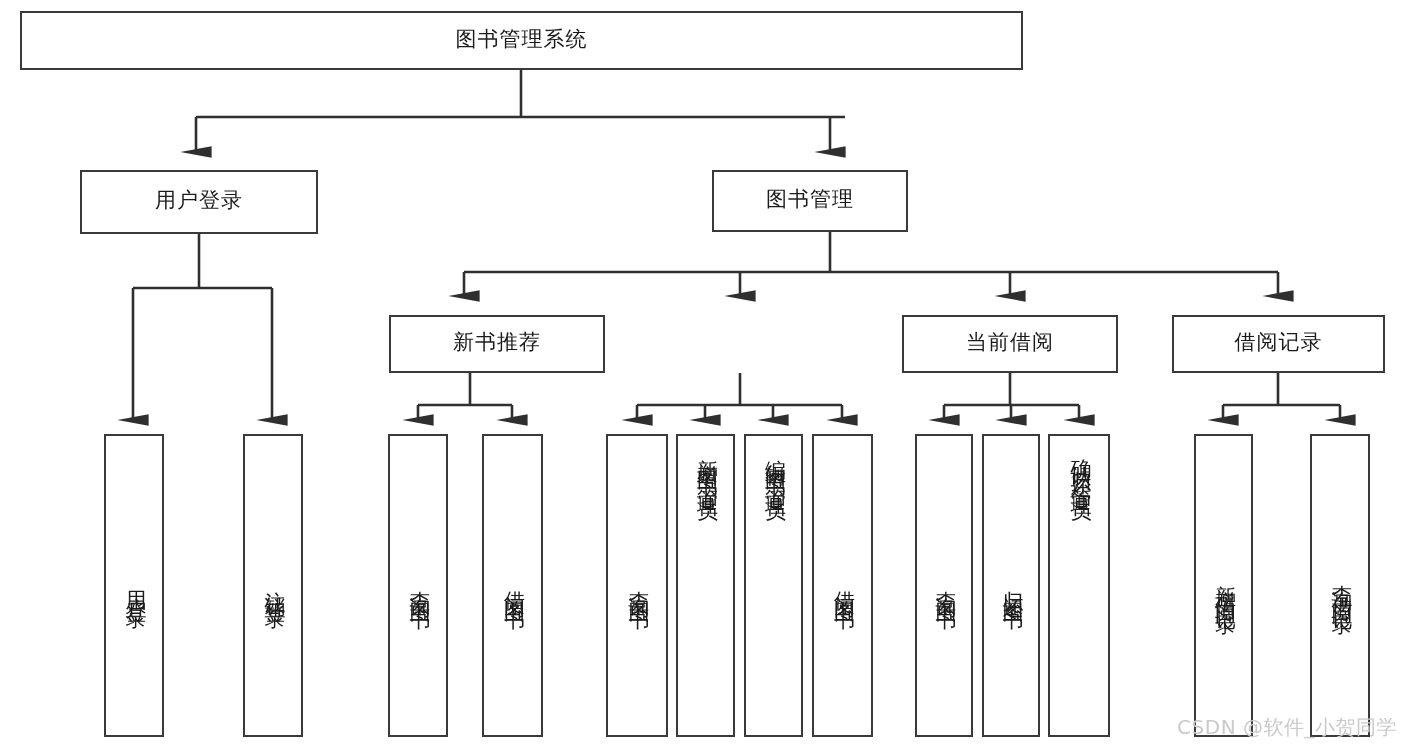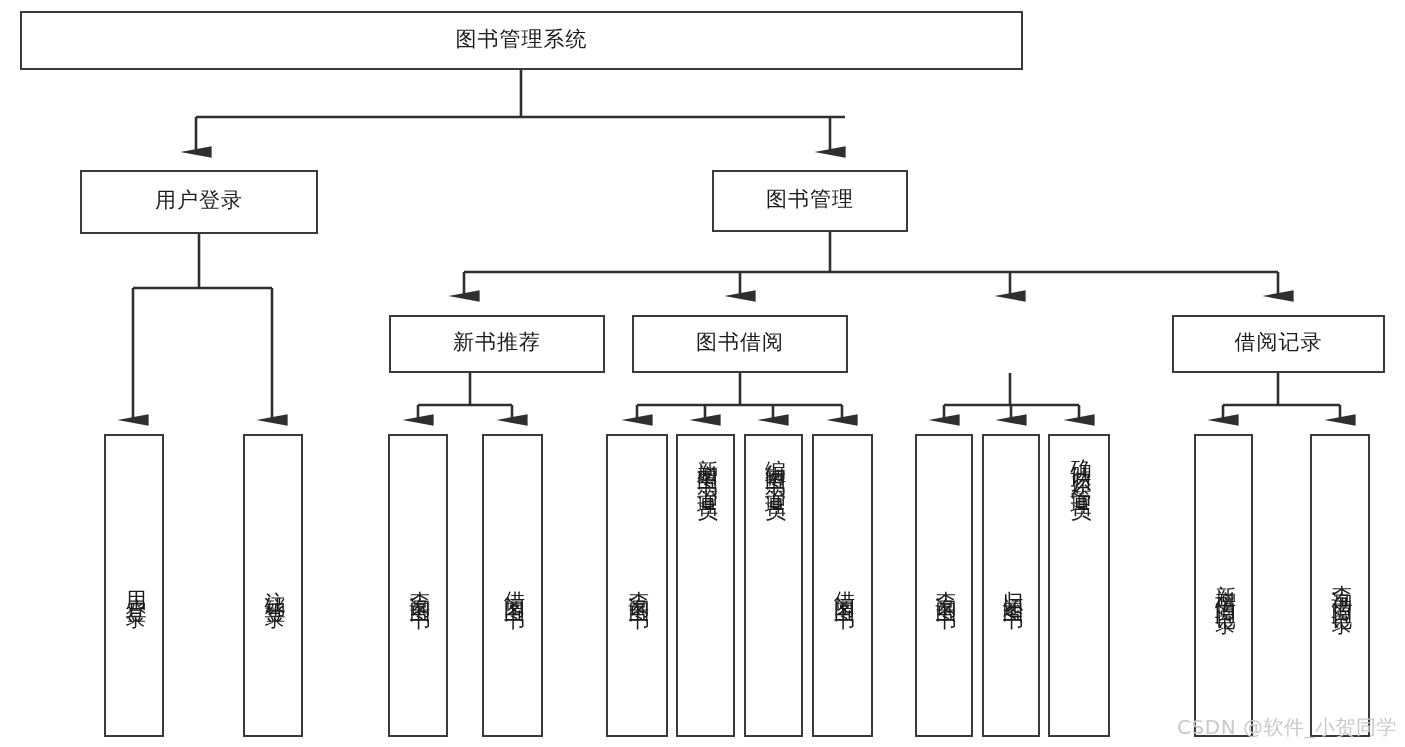--- a/index.html
+++ b/index.html
@@ -136,22 +136,22 @@
   <div class="node node-h" style="left:80px; top:170px; width:238px; height:64px;">
     <span class="node-label">用户登录</span>
   </div>
   <div class="node node-h" style="left:712px; top:170px; width:196px; height:62px;">
     <span class="node-label">图书管理</span>
   </div>
 
   <div class="node node-h" style="left:362px; top:315px; width:216px; height:58px;margin-left:27px;">
     <span class="node-label">新书推荐</span>
   </div>
-  <div class="node node-h" style="left:632px; top:315px; width:216px; height:58px;">
-    <span class="node-label">图书借阅</span>
+  <div class="node node-h" style="left:902px; top:315px; width:216px; height:58px;">
+    <span class="node-label">当前借阅</span>
   </div>
   <div class="node node-h" style="left:1172px; top:315px; width:213px; height:58px;">
     <span class="node-label">借阅记录</span>
   </div>
 
   <div class="node node-v center-v" style="left:104px; top:434px; width:60px; height:303px;">
     <span class="node-label">用户登录</span>
   </div>
   <div class="node node-v center-v" style="left:243px; top:434px; width:60px; height:303px;">
     <span class="node-label">注销登录</span>

